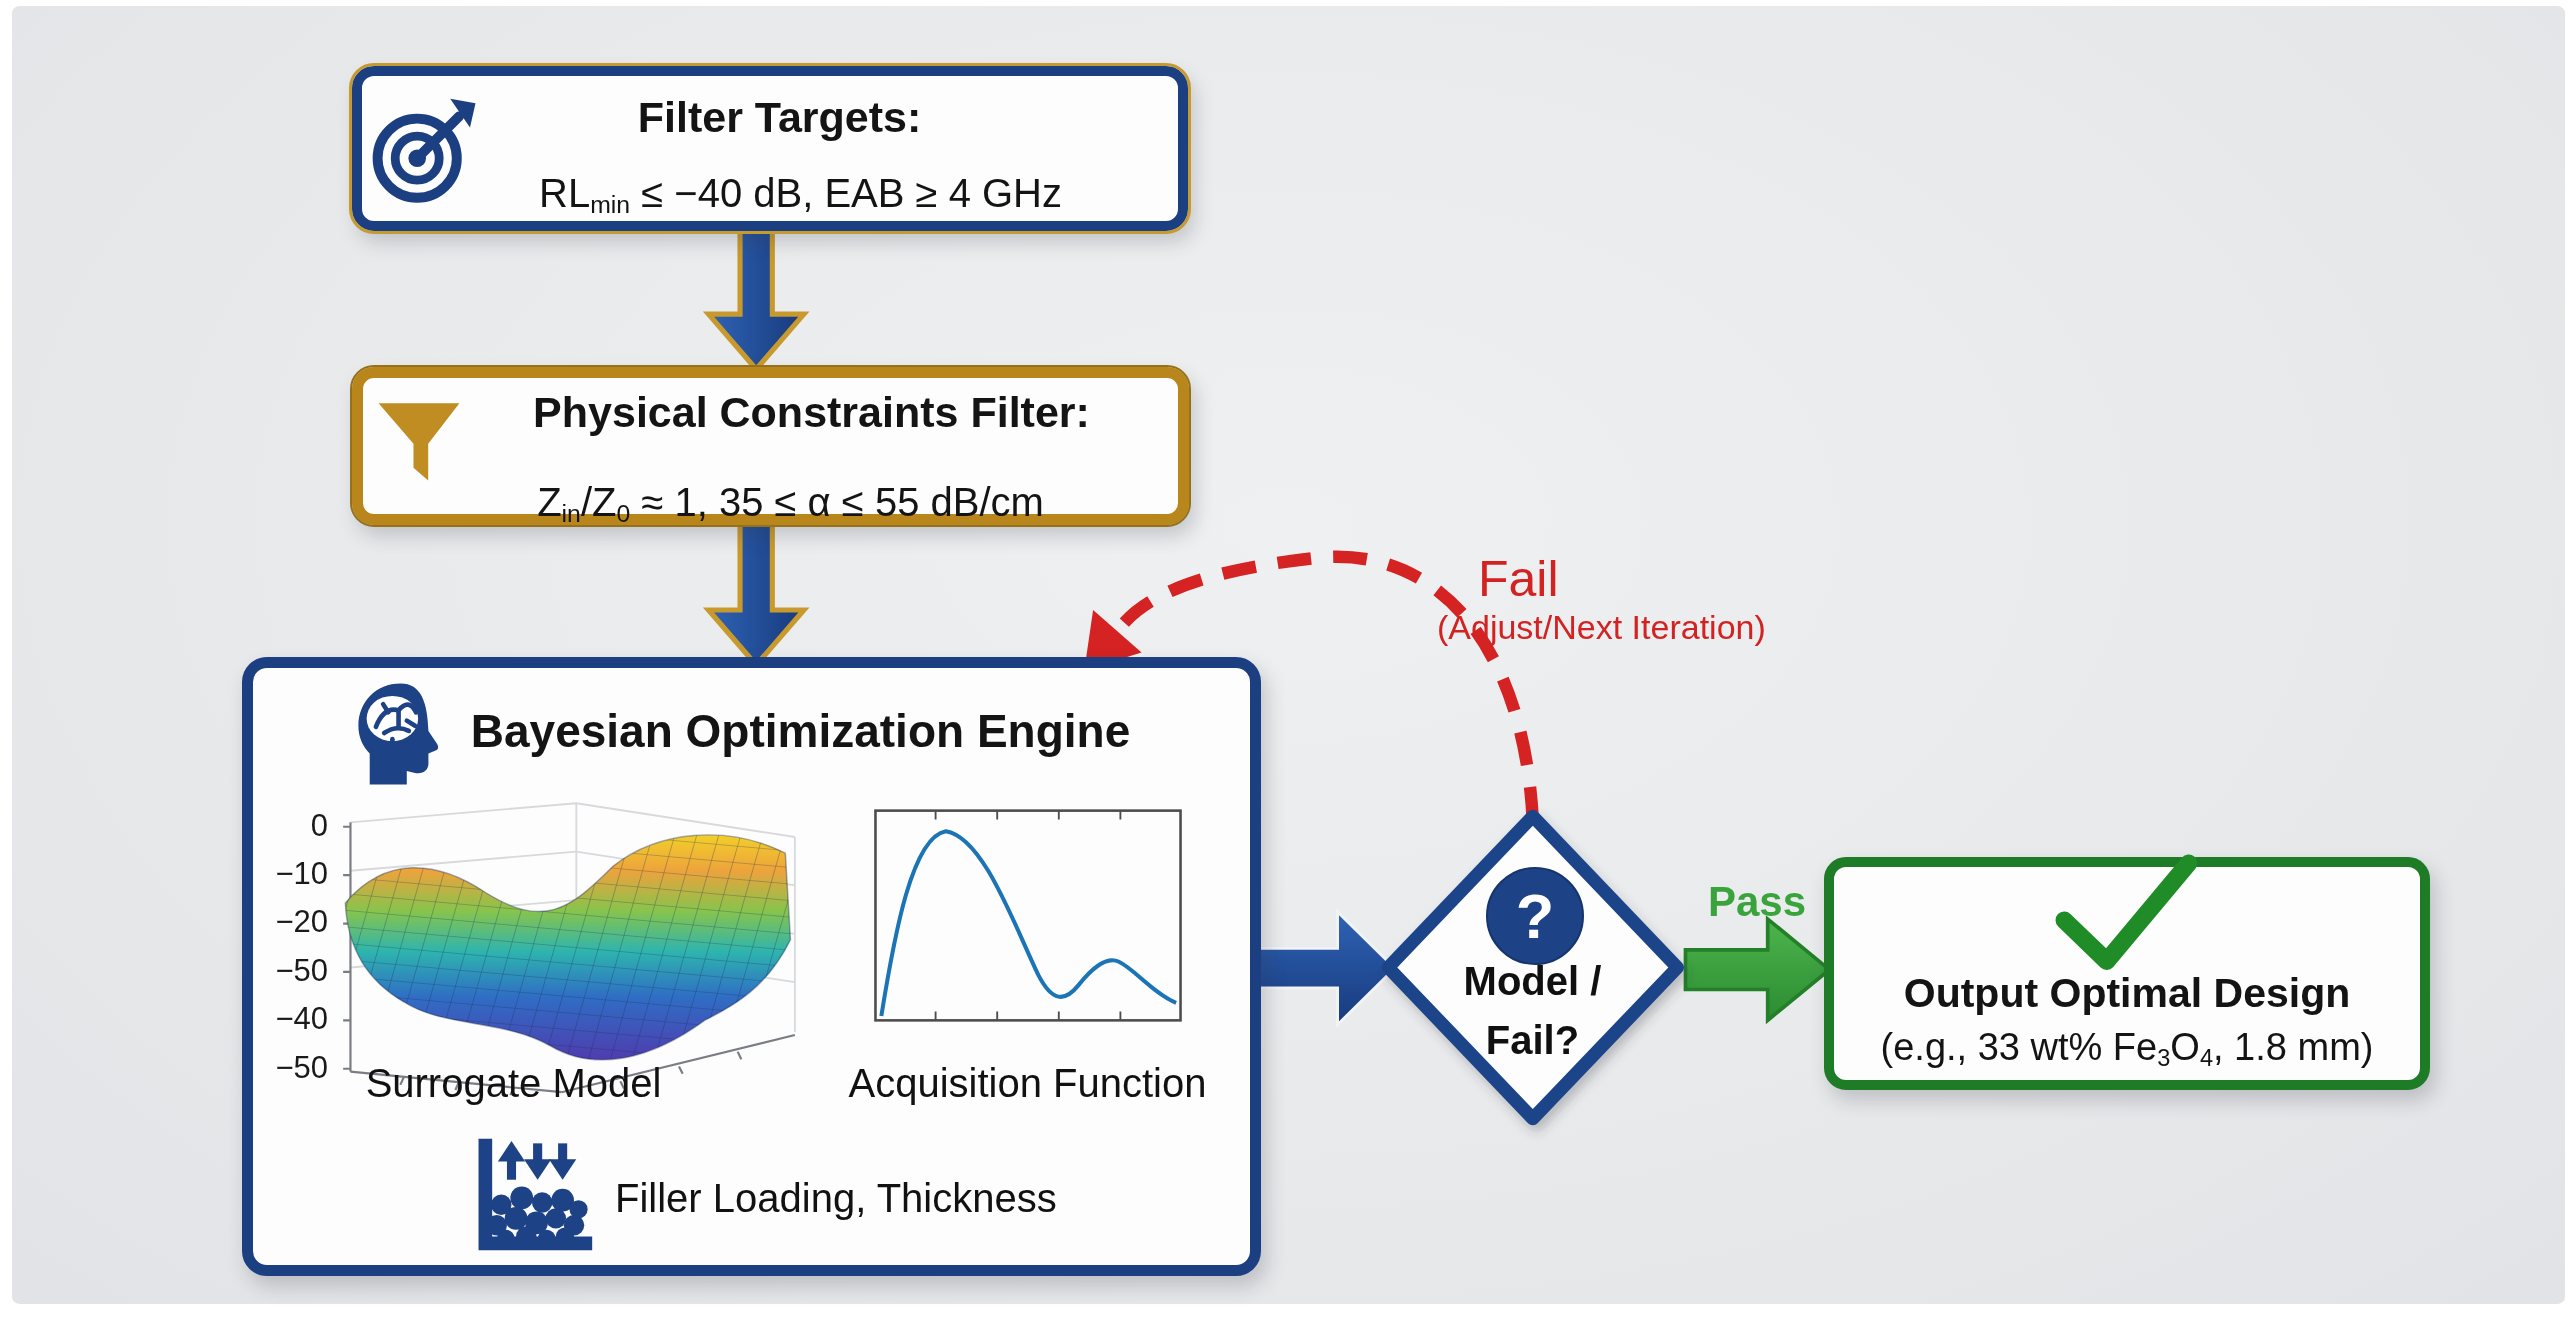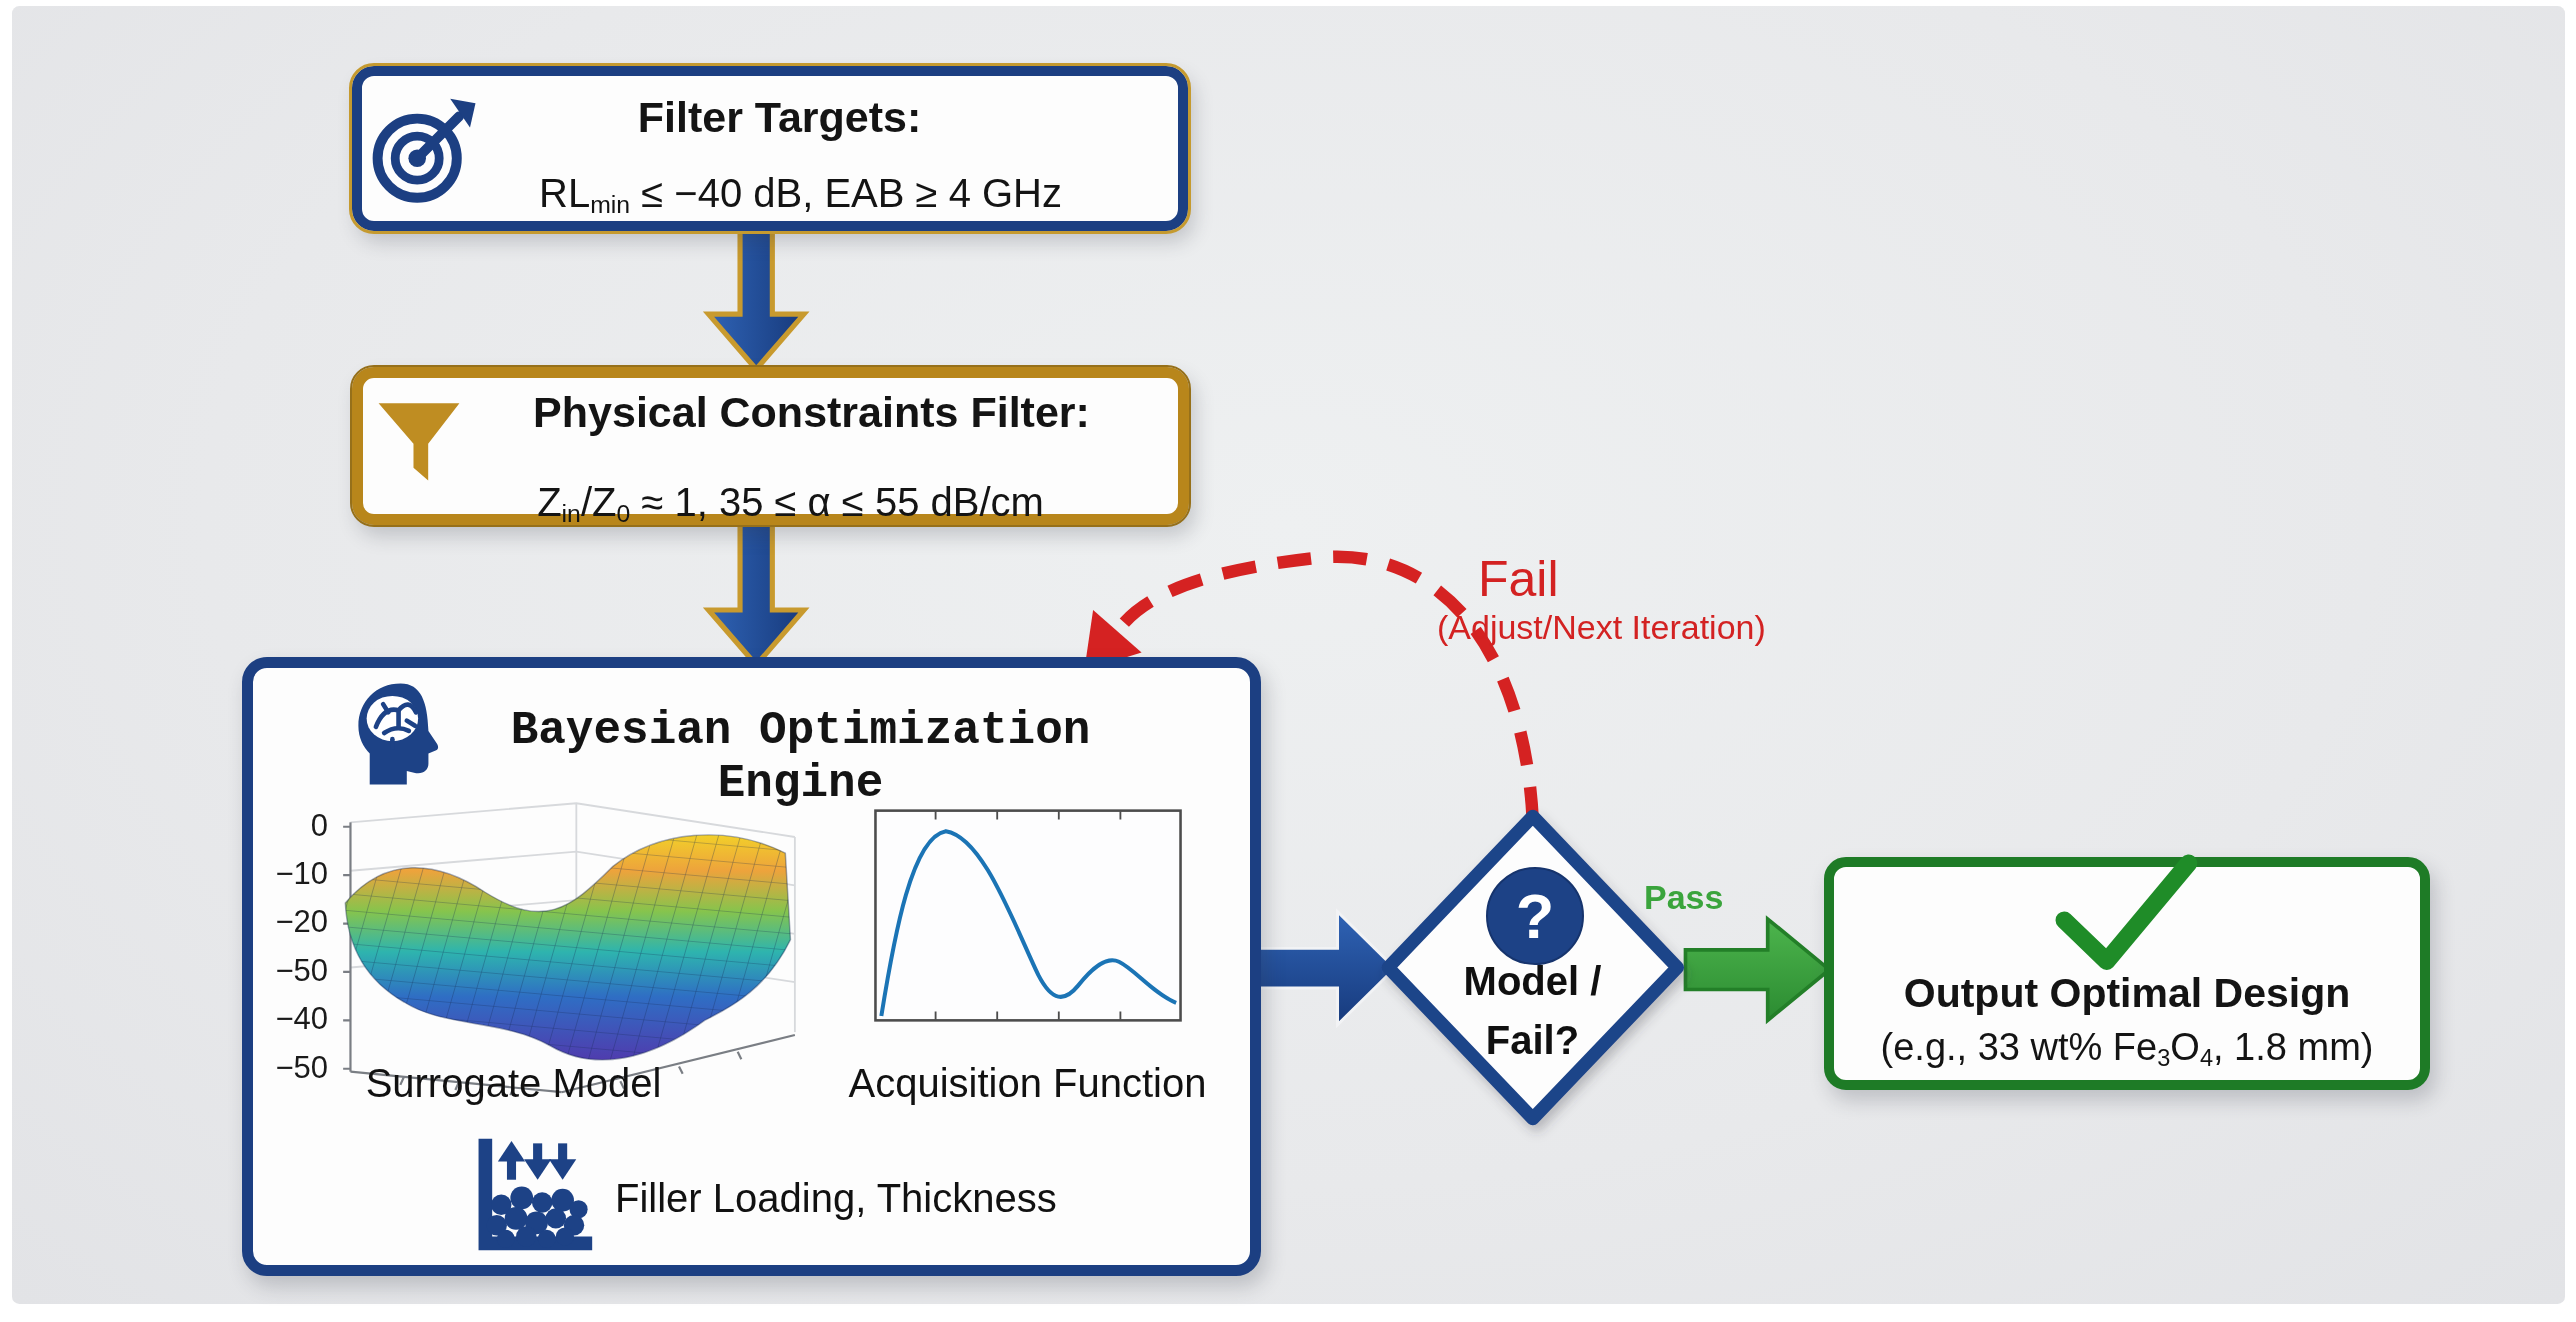--- a/index.html
+++ b/index.html
@@ -21,22 +21,22 @@
   .title58{font-size:43px;font-weight:bold;line-height:48px;}
   .spec54{font-size:40px;line-height:46px;}
   .engine-title{font-size:46px;font-weight:bold;line-height:53px;}
   .caption{font-size:40px;line-height:46px;color:#111;}
   .ztick{position:absolute;left:258px;width:70px;text-align:right;font-size:31px;line-height:35px;color:#1a1a1a;}
   .sb{font-size:0.62em;vertical-align:-0.24em;}
   .diamond-text{font-size:40px;font-weight:bold;line-height:54px;color:#101010;}
   .qcircle{position:absolute;left:1486px;top:867px;width:94px;height:94px;border-radius:50%;
            background:#1d4286;border:2.9px solid #16346d;display:flex;align-items:center;justify-content:center;
            color:#ffffff;font-size:63px;font-weight:bold;}
-  .pass-label{position:absolute;left:1644px;top:878px;width:162px;text-align:left;
-              font-size:34px;font-weight:bold;color:#3aa43c;}
+  .pass-label{position:absolute;left:1644px;top:878px;width:162px;text-align:right;
+              font-size:42px;font-weight:bold;color:#3aa43c;}
   .fail-block{position:absolute;left:1437px;top:556px;color:#d32222;}
   .fail-line1{font-size:50px;font-weight:normal;padding-left:41px;line-height:47px;}
   .fail-line2{font-size:34px;line-height:44px;margin-top:2px;}
 </style>
 </head>
 <body>
 
 <div class="stage">
   <div class="panel"></div>
 
@@ -105,21 +105,21 @@
     <ellipse cx="46" cy="38" rx="25" ry="22" fill="#ffffff"></ellipse>
     <g stroke="#1d4286" stroke-width="4.5" fill="none" stroke-linecap="round">
       <path d="M30 46 Q38 26 52 30 Q62 18 69 32"></path>
       <path d="M38 52 Q50 44 62 50"></path>
       <path d="M52 30 L52 46"></path>
       <path d="M42 32 L37 24"></path>
       <path d="M60 40 L68 45"></path>
       <path d="M46 58 L46 66"></path>
     </g>
   </svg>
-  <div class="abs z3 engine-title t-center" style="left:448px;top:705px;width:705px;font-family:Liberation Mono, monospace;">Bayesian Optimization Engine</div>
+  <div class="abs z3 engine-title t-center" style="left:448px;top:705px;width:705px;">Bayesian Optimization Engine</div>
 
   <div class="ztick z3" style="top:808px">0</div>
   <div class="ztick z3" style="top:856px">−10</div>
   <div class="ztick z3" style="top:904px">−20</div>
   <div class="ztick z3" style="top:953px">−50</div>
   <div class="ztick z3" style="top:1001px">−40</div>
   <div class="ztick z3" style="top:1050px">−50</div>
 
   <svg class="abs z3" style="left:334px;top:793px;" width="470" height="308" viewBox="0 0 640 420">
     <defs>

